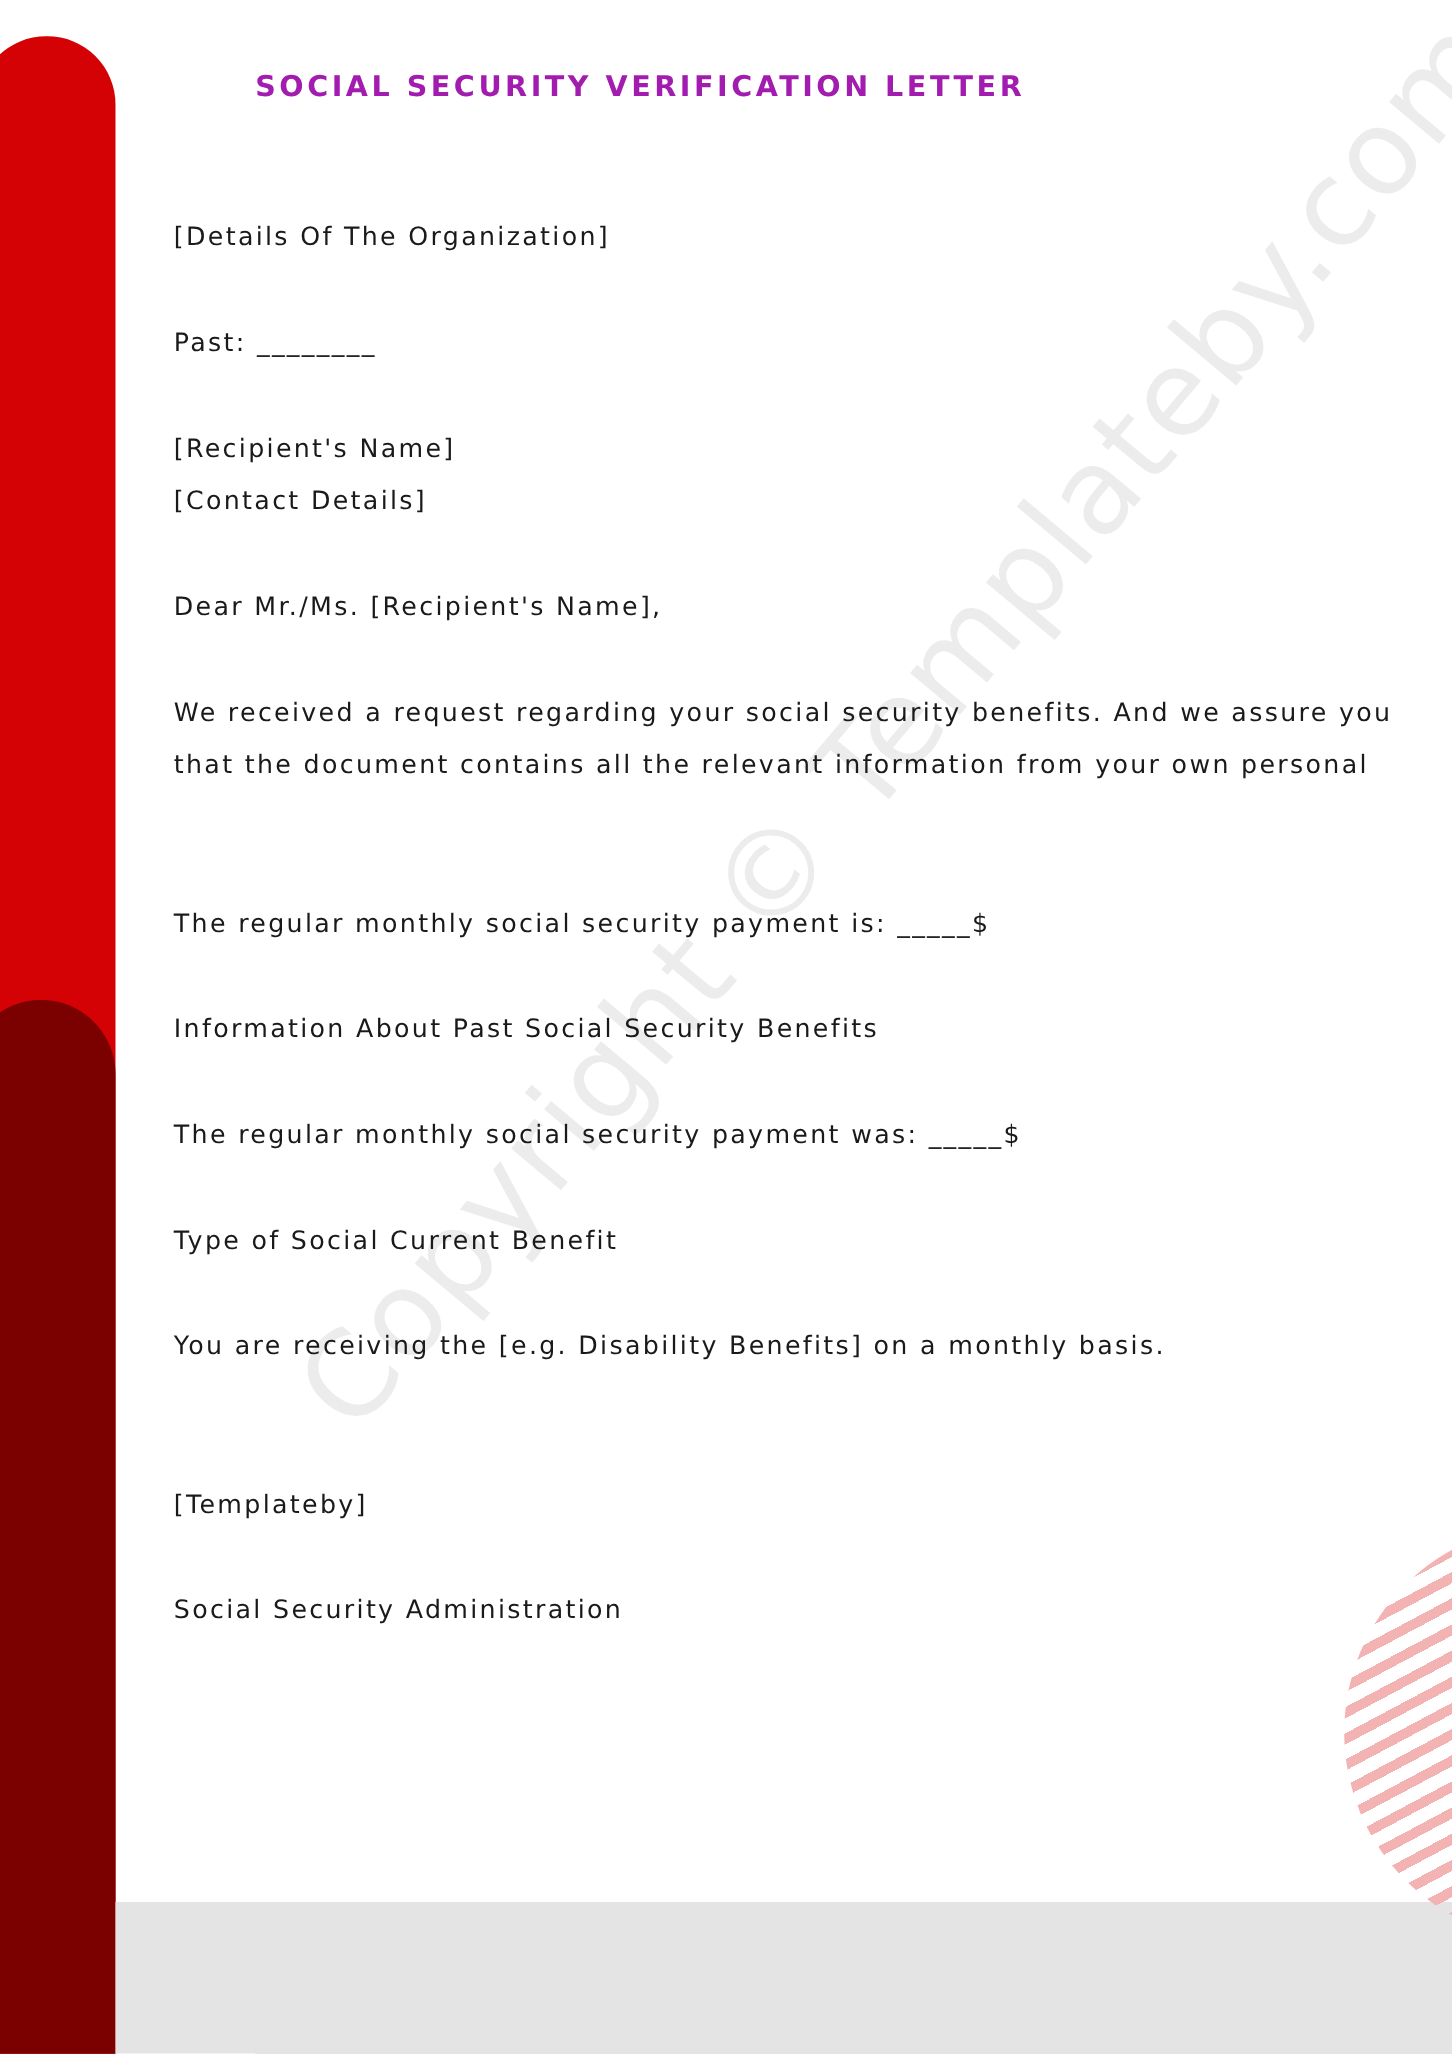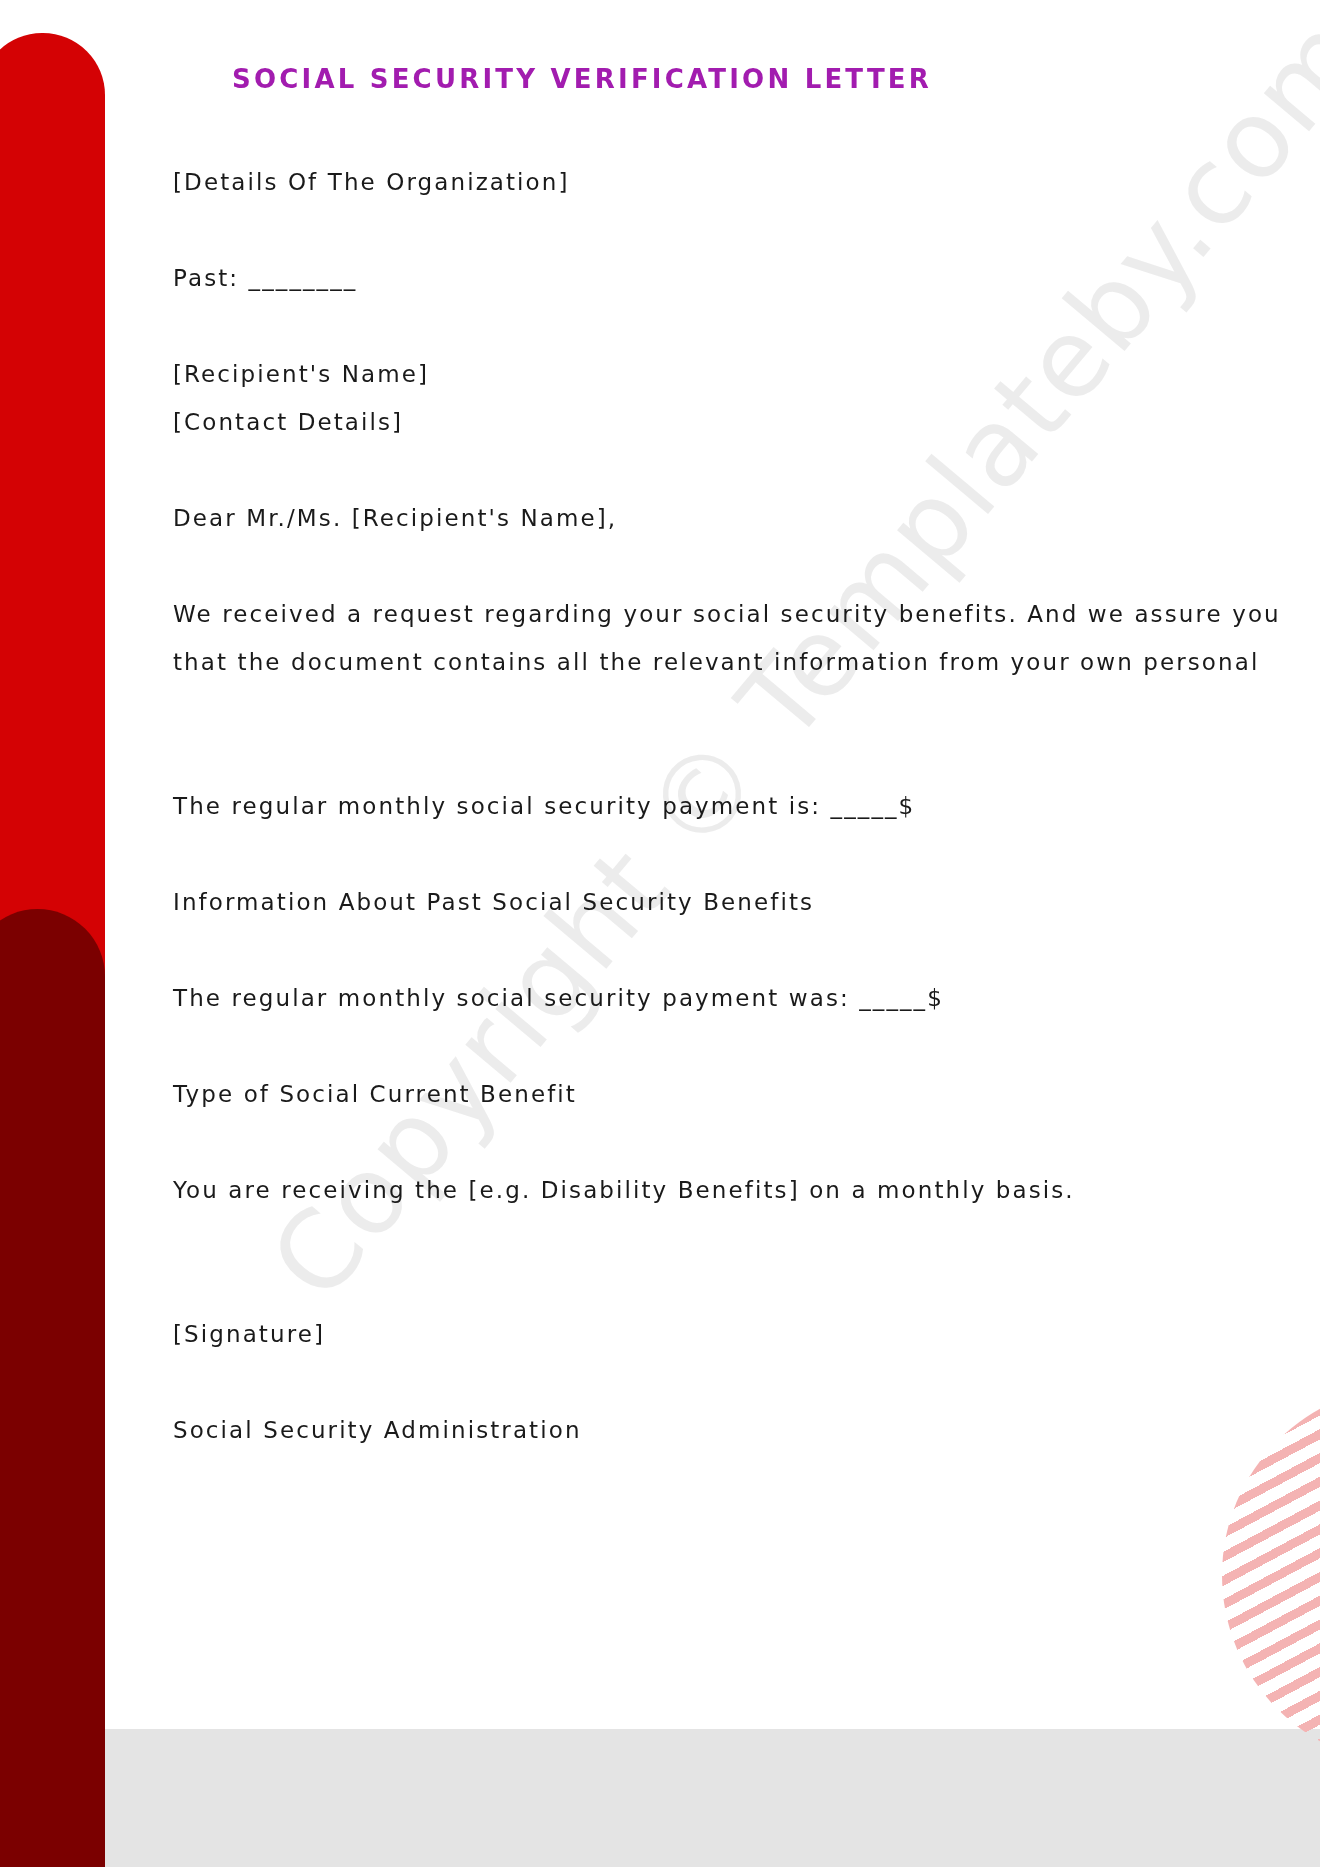--- a/index.html
+++ b/index.html
@@ -95,24 +95,23 @@
       font-size: 26px;
       letter-spacing: 3.2px;
       color: #a21caf;
       white-space: nowrap;
       z-index: 3;
       text-align: right;
     }
     .content {
       position: absolute;
       left: 158px;
-      top: 158px;
+      top: 192px;
       width: 1120px;
       z-index: 3;
-      margin-left: 15px;
     }
     .line {
       font-family: "DejaVu Sans", sans-serif;
       font-size: 23px;
       letter-spacing: 2.1px;
       line-height: 48px;
       color: #1a1a1a;
       white-space: nowrap;
     }
     .gap { height: 48px; }
@@ -151,18 +150,18 @@
     <div class="gap"></div>
     <div class="line">Information About Past Social Security Benefits</div>
     <div class="gap"></div>
     <div class="line">The regular monthly social security payment was: _____$</div>
     <div class="gap"></div>
     <div class="line">Type of Social Current Benefit</div>
     <div class="gap"></div>
     <div class="line">You are receiving the [e.g. Disability Benefits] on a monthly basis.</div>
     <div class="gap"></div>
     <div class="gap"></div>
-    <div class="line">[Signature]</div>
+    <div class="line">[Templateby]</div>
     <div class="gap"></div>
     <div class="line">Social Security Administration</div>
   </div>
 
 </div>
 
 </body></html>

